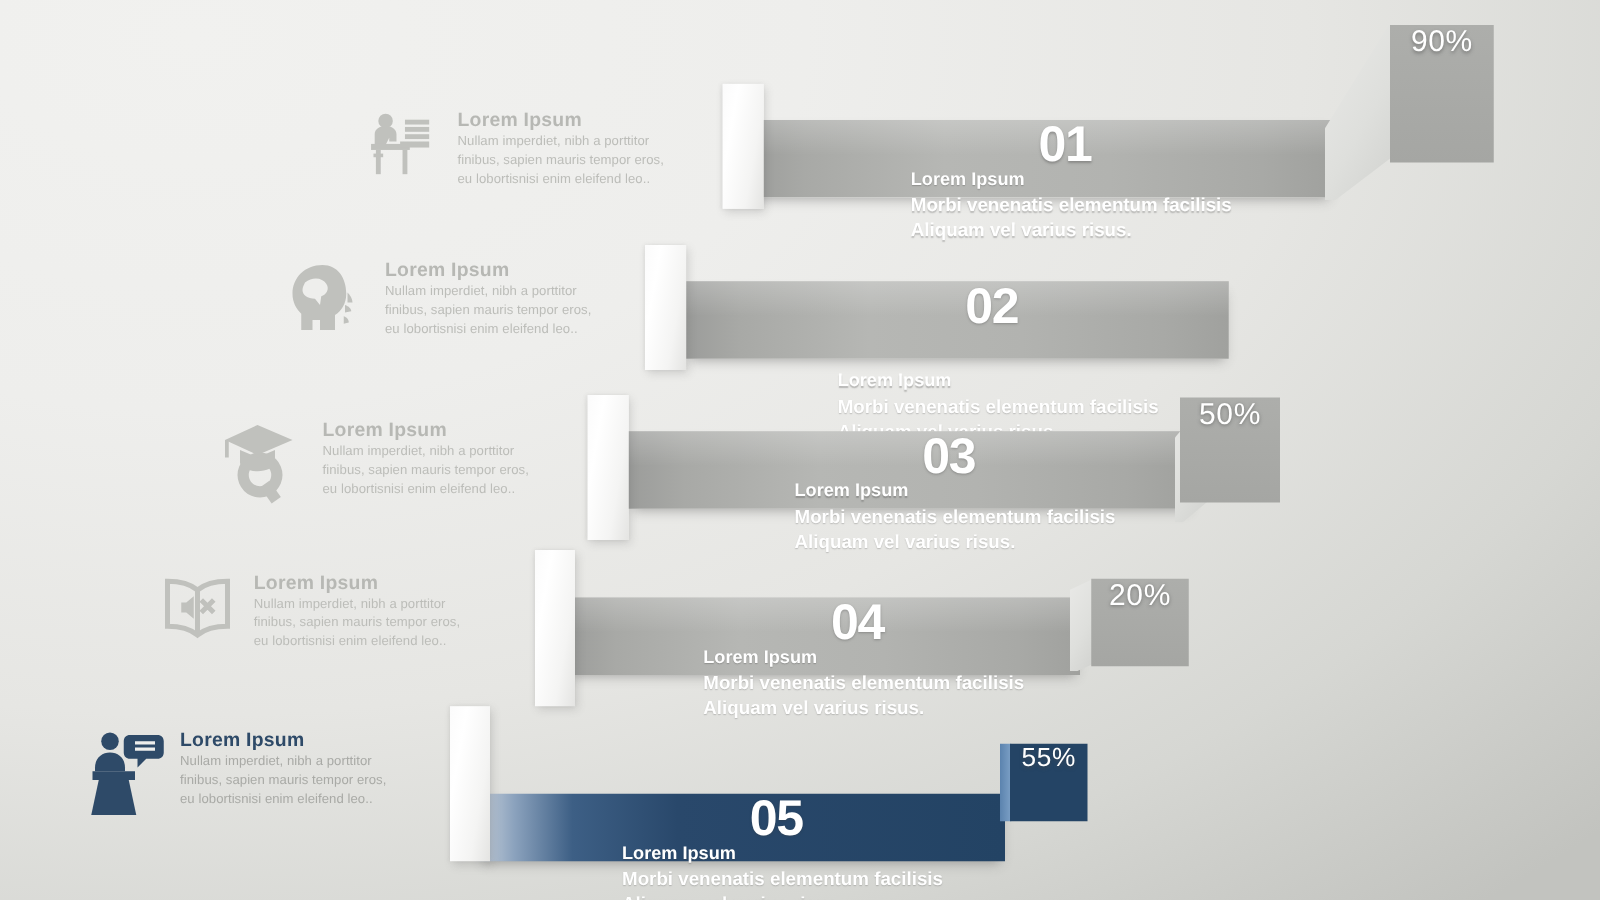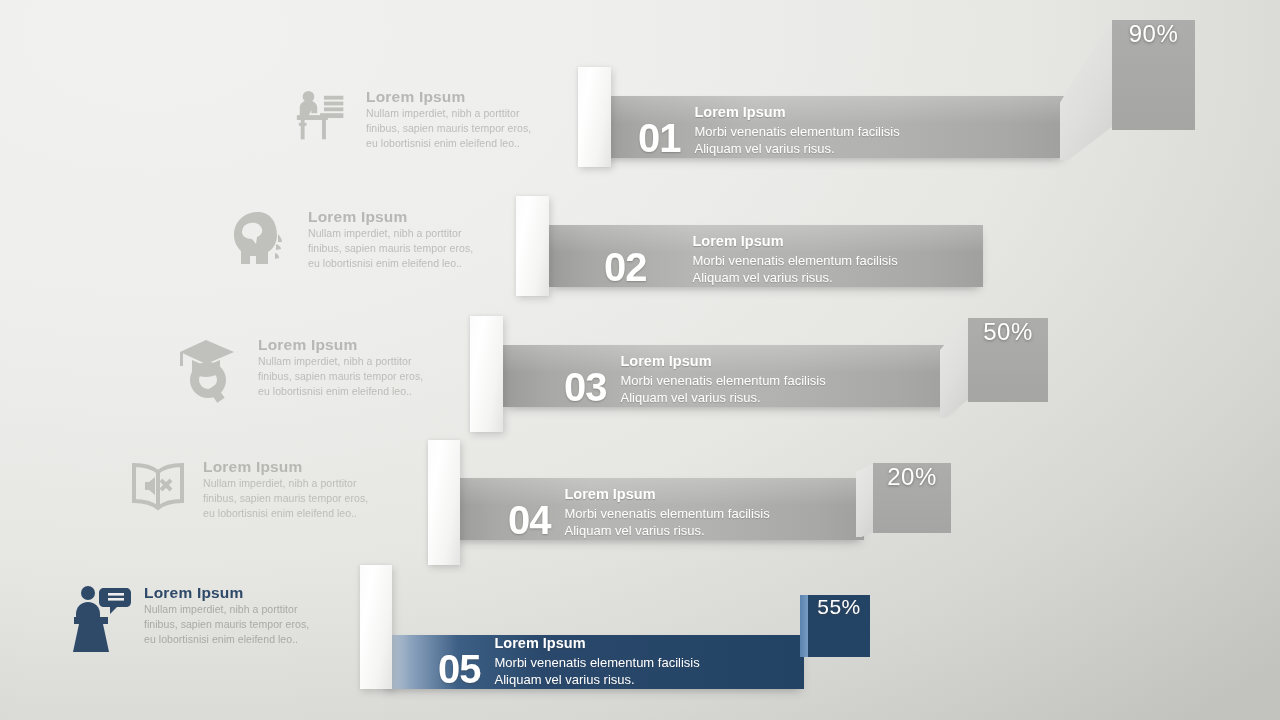--- a/index.html
+++ b/index.html
@@ -32,43 +32,44 @@
   .tab{
     position:absolute;
     background:linear-gradient(100deg,#fbfbfb 0%,#ffffff 26%,#f4f4f3 70%,#e4e4e2 100%);
     box-shadow:2px 3px 7px rgba(90,90,90,.22), -1px 0 3px rgba(120,120,120,.10);
     z-index:4;
   }
 
   
   .bar{
     position:absolute;z-index:3;
-    display:flex;align-items:flex-end;
+    display:flex;align-items:center;
     color:#fff;
     box-shadow:0 5px 9px -4px rgba(80,80,80,.45);
+    flex-direction:column;
   }
   .bar.grey{
     background:
       linear-gradient(180deg, rgba(255,255,255,.22) 0%, rgba(255,255,255,0) 45%),
       linear-gradient(90deg,#9b9c9a 0%, #a8a9a6 10%, #b6b7b4 34%, #b2b3b0 62%, #a8a9a6 88%, #a0a19e 100%);
   }
   .bar.blue{
     background:
       linear-gradient(90deg,#c9d2dc 0%, #8ba2bd 7%, #3d5f85 18%, #29486b 38%, #234364 100%);
   }
   .bar-num{
     font-size:40px;font-weight:bold;letter-spacing:-1px;line-height:1;
     text-shadow:0 1px 2px rgba(60,60,60,.35);
     margin-left:4px;
   }
   .bar-body{margin-left:14px;}
   .bar-title{font-size:14.5px;font-weight:bold;line-height:1.15;margin-bottom:2px;
     text-shadow:0 1px 1px rgba(60,60,60,.30);}
-  .bar-sub{font-size:13px;line-height:1.35;white-space:pre-line;
-    text-shadow:0 1px 1px rgba(60,60,60,.25);}
+  .bar-sub{font-size:15px;line-height:1.35;white-space:pre-line;
+    text-shadow:0 1px 1px rgba(60,60,60,.25);font-weight:bold;}
 
   
   .blk{position:absolute;z-index:5;}
   .blk-face{
     position:absolute;right:0;top:0;
     display:flex;align-items:flex-start;justify-content:center;
     color:#fff;font-size:24px;letter-spacing:.5px;
     text-shadow:0 1px 3px rgba(70,70,70,.55);
     background:linear-gradient(180deg,#adaeab 0%,#a5a6a3 100%);
   }
@@ -187,21 +188,21 @@
 
   <div class="bar grey" style="left:502px;top:345px;width:452px;height:62px;padding-left:58px;box-sizing:border-box;">
     <span class="bar-num">03</span>
     <span class="bar-body">
       <span class="bar-title" style="display:block;">Lorem Ipsum</span>
       <span class="bar-sub" style="display:block;">Morbi venenatis elementum facilisis
 Aliquam vel varius risus.</span>
     </span>
   </div>
 
-  <div class="blk" style="left:940px;top:318px;width:108px;height:100px;">
+  <div class="blk" style="left:940px;top:318px;width:84px;height:100px;">
     <div class="blk-top" style="width:30px;height:100px;clip-path:polygon(0 32%,90% 0,100% 0,100% 80%,20% 100%,0 100%);"></div>
     <div class="blk-bottom" style="left:6px;top:78px;width:99px;height:22px;clip-path:polygon(24% 0,100% 0,100% 45%,0 100%);"></div>
     <div class="blk-face" style="width:80px;height:84px;">
       <span>50%</span>
     </div>
   </div>
 
   <div class="label" style="left:125px;top:458px;width:280px;">
     <span class="lbl-icon">
       <svg width="66" height="62" viewBox="0 0 66 62" aria-hidden="true">

